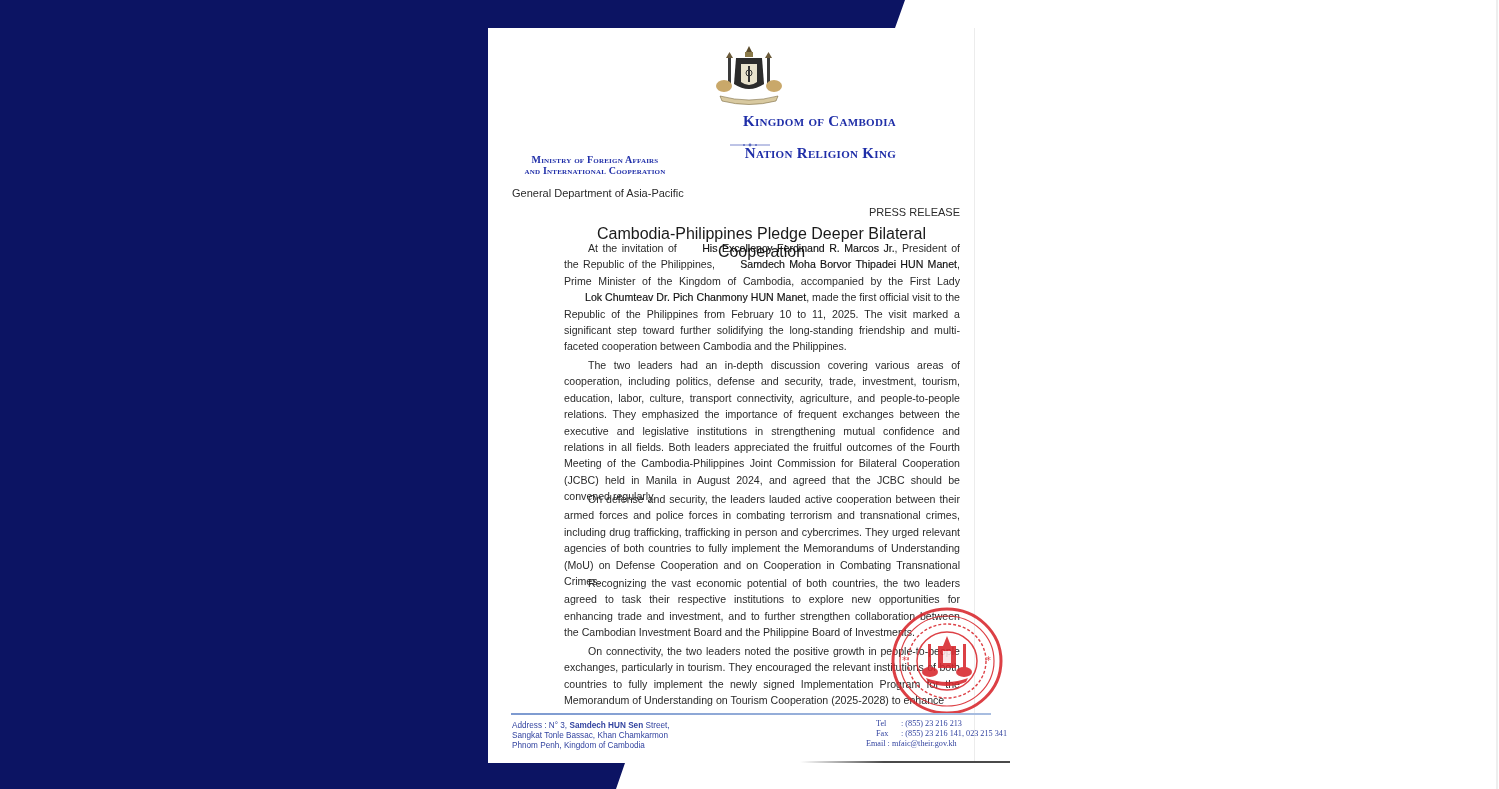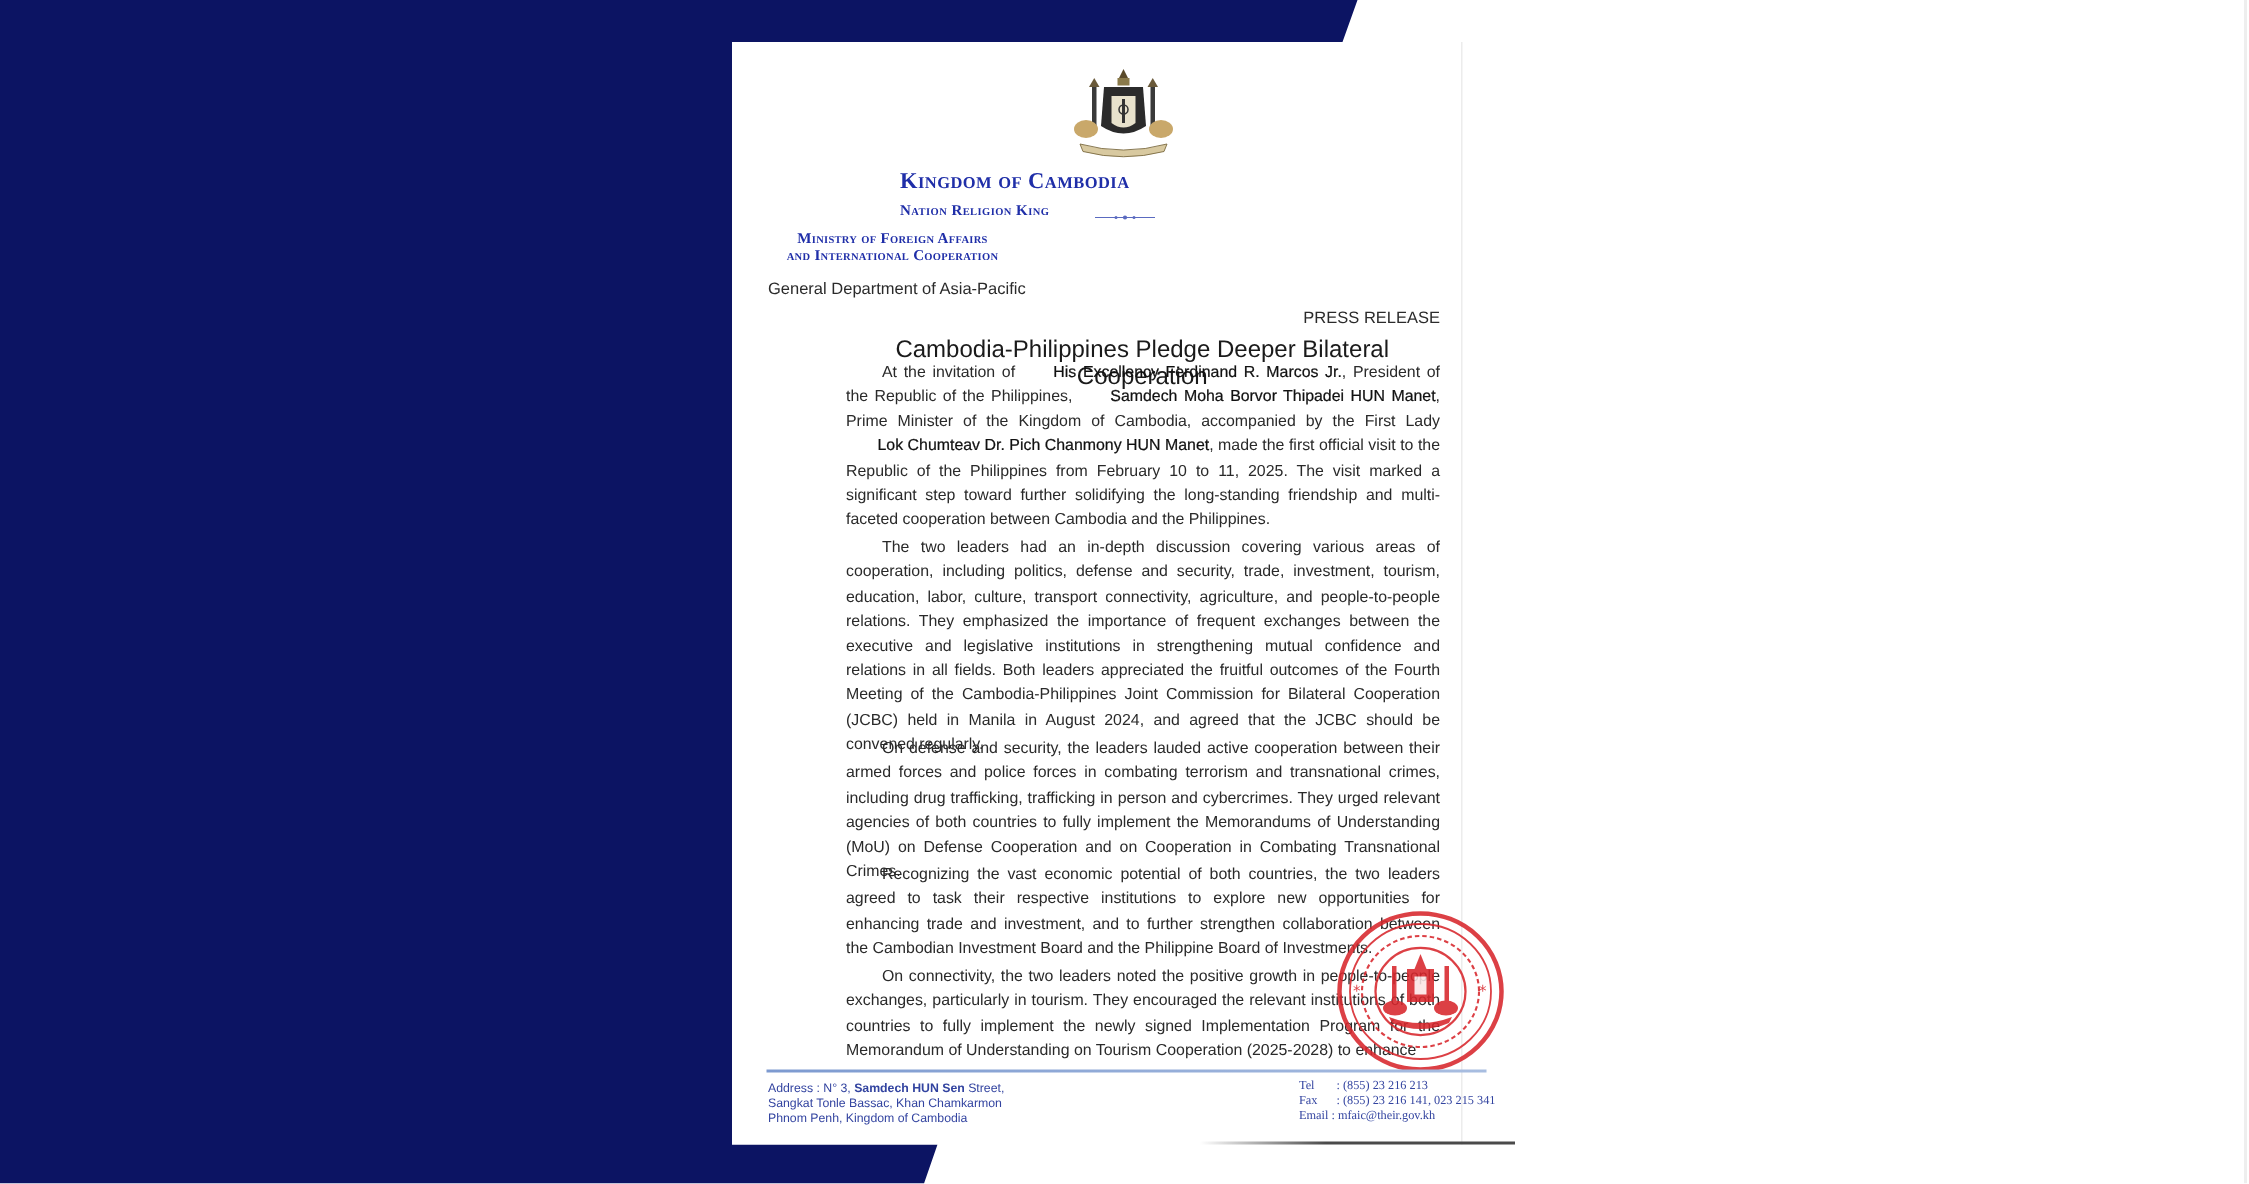--- a/index.html
+++ b/index.html
@@ -19,26 +19,26 @@
     }
     .page-edge-right {
       position: absolute; left: 974px; top: 28px; width: 1px; height: 735px; background: #ececec;
     }
 
     .emblem {
       position: absolute; left: 714px; top: 44px; width: 70px; height: 64px;
     }
 
     .kingdom {
-      position: absolute; left: 600px; width: 296px; text-align: left;
+      position: absolute; left: 600px; width: 296px; text-align: right;
       color: #1f2ea8; font-family: "Liberation Serif", serif; font-weight: bold;
       font-variant: small-caps; letter-spacing: 0.3px;
     }
     .kingdom.title { top: 113px; font-size: 15px; }
-    .kingdom.motto { top: 135px; font-size: 10px; }
+    .kingdom.motto { top: 145px; font-size: 15px; }
     .divider-orn {
       position: absolute; left: 730px; top: 143px; width: 40px; height: 4px;
     }
 
     .ministry {
       position: absolute; left: 510px; width: 170px; text-align: center;
       color: #1f2ea8; font-family: "Liberation Serif", serif; font-weight: bold;
       font-variant: small-caps; font-size: 10px; letter-spacing: 0.2px; line-height: 11px;
     }
     .ministry.l1 { top: 154px; }
@@ -74,21 +74,21 @@
     }
     .footer-left {
       position: absolute; left: 512px; top: 721px; font-family: Liberation Sans, sans-serif;
       font-size: 8.2px; line-height: 10px; color: #3344a0;
     }
     .footer-left b { font-weight: bold; }
     .footer-right {
       position: absolute; left: 866px; top: 719px; font-family: "Liberation Serif", serif;
       font-size: 8.2px; line-height: 10px; color: #3344a0;
     }
-    .footer-right .lbl { display: inline-block; width: 25px; }
+    .footer-right .lbl { display: inline-block; width: 25px; margin-left: 10px; }
     .bottom-rule {
       position: absolute; left: 800px; top: 761px; width: 210px; height: 2px;
       background: linear-gradient(90deg, rgba(60,60,60,0), #4a4a4a 40%, #4a4a4a);
     }
 
     .seal {
       position: absolute; left: 890px; top: 606px; width: 114px; height: 110px;
       opacity: 0.88;
     }
   </style>

